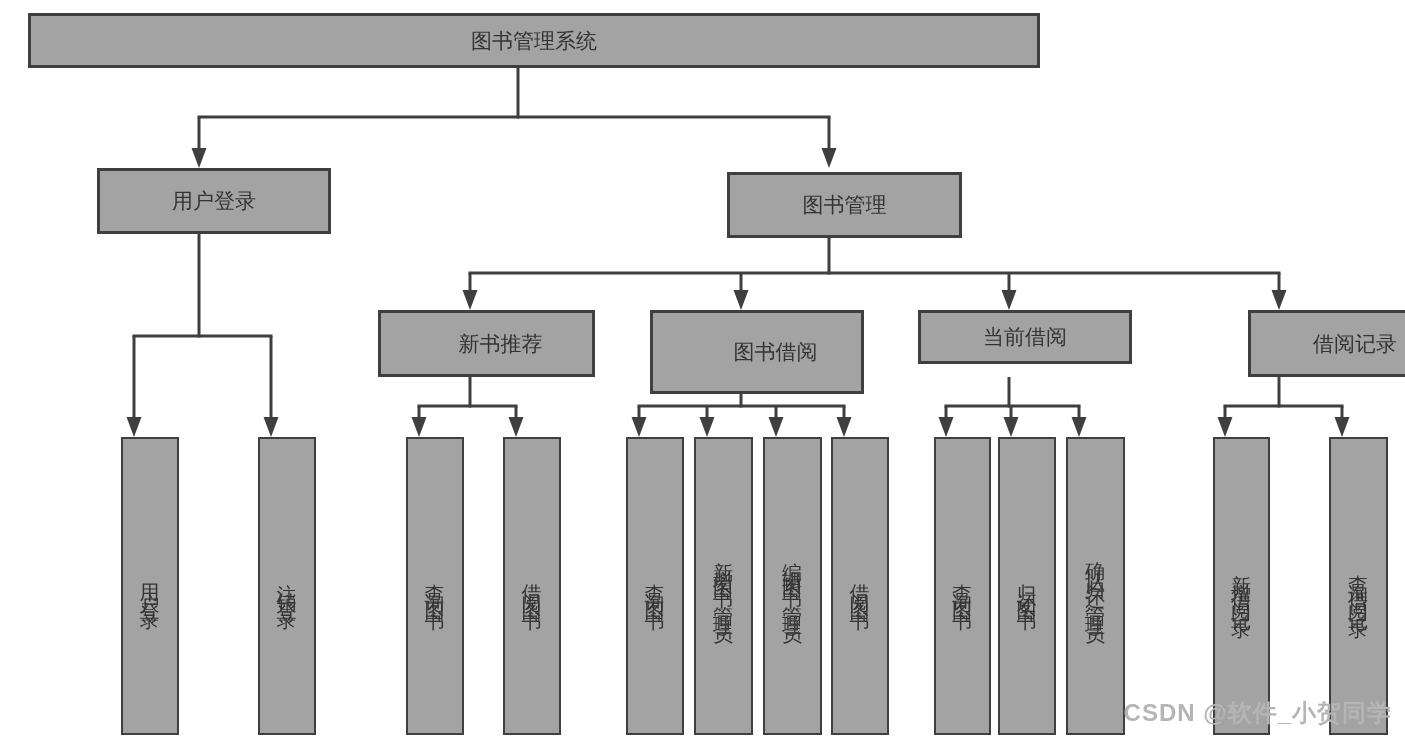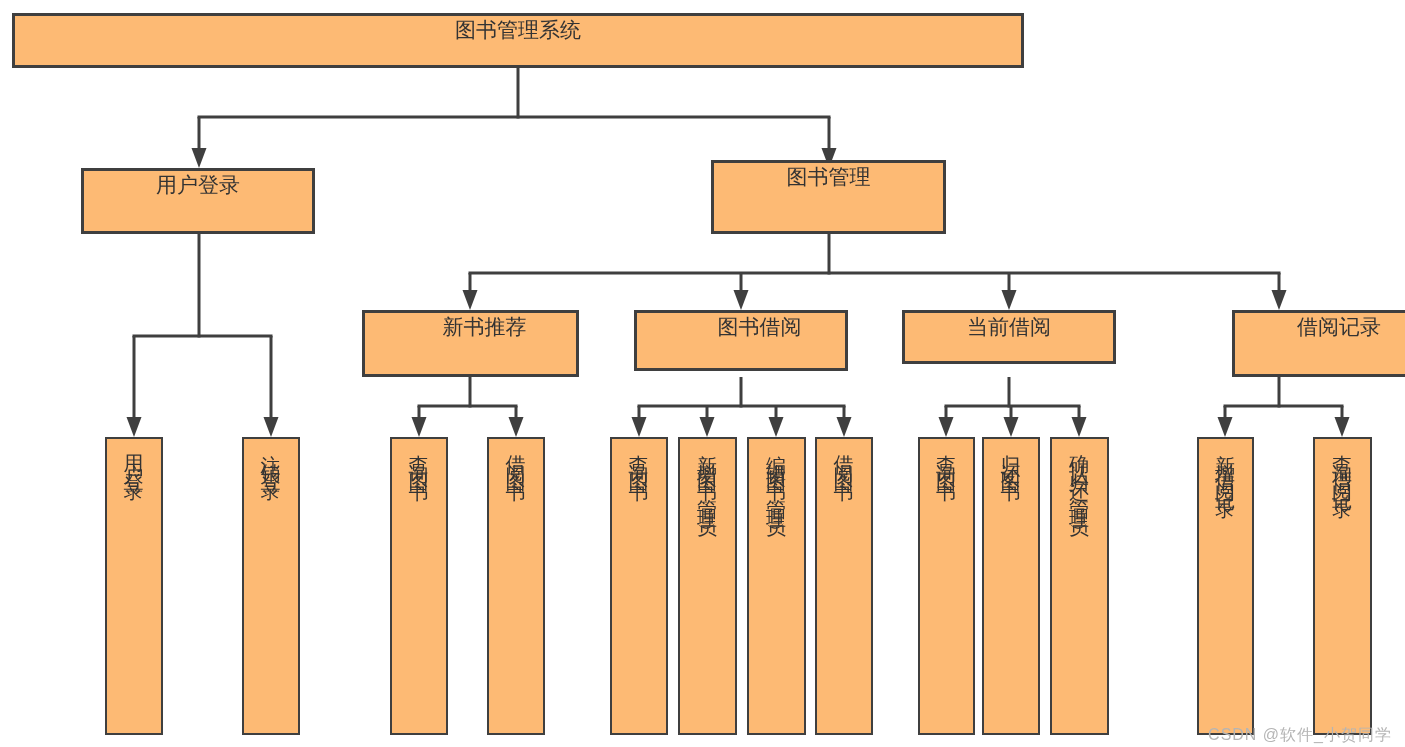--- a/index.html
+++ b/index.html
@@ -20,47 +20,49 @@
   #edges{
     position:absolute;
     left:0;top:0;
     width:1405px;height:747px;
     display:block;
   }
   #edges line{stroke:var(--line);stroke-width:3;}
   #edges polygon{fill:var(--line);}
   .node{
     position:absolute;
-    background:#fdba74;
+    background:#a3a3a3;
     border:3px solid var(--line);
     box-sizing:border-box;
     display:flex;
-    align-items:flex-start;
+    align-items:center;
     justify-content:center;
     color:var(--text);
     font-size:21px;
     white-space:nowrap;
+    margin-left:16px;
   }
   .node.vertical{border-width:2.5px;}
   .node .label{display:block;}
   .node.vertical .label{
     writing-mode:vertical-rl;
     text-orientation:mixed;
     letter-spacing:9px;
     font-size:20px;
     line-height:1;
     white-space:nowrap;
   }
   #watermark{
     position:absolute;
     right:13px;
-    bottom:1px;
-    font-size:16px;
+    bottom:18px;
+    font-size:24px;
     color:var(--wm);
     letter-spacing:1px;
+    font-weight:bold;
   }
 </style>
 </head>
 <body>
 
 <div id="diagram">
   <svg id="edges" xmlns="http://www.w3.org/2000/svg" viewBox="0 0 1405 747">
       <line x1="518" y1="68" x2="518" y2="118.5"></line>
       <line x1="197.5" y1="117" x2="830.5" y2="117"></line>
       <line x1="199" y1="117" x2="199" y2="153"></line>
@@ -114,27 +116,27 @@
       <line x1="1342" y1="406" x2="1342" y2="422"></line>
       <polygon points="1342,437 1334.5,417 1349.5,417"></polygon>
     </svg>
   <div id="nodes">
       <div class="node" style="left: 12px; top: 13px; width: 1012px; height: 55px;">
         <span class="label">图书管理系统</span>
       </div>
       <div class="node" style="left: 81px; top: 168px; width: 234px; height: 66px;">
         <span class="label">用户登录</span>
       </div>
-      <div class="node" style="left: 711px; top: 160px; width: 235px; height: 74px;">
+      <div class="node" style="left: 711px; top: 172px; width: 235px; height: 66px;">
         <span class="label">图书管理</span>
       </div>
       <div class="node" style="left: 362px; top: 310px; width: 217px; height: 67px; padding-left: 28px;">
         <span class="label">新书推荐</span>
       </div>
-      <div class="node" style="left: 634px; top: 310px; width: 214px; height: 61px; padding-left: 37px;">
+      <div class="node" style="left: 634px; top: 310px; width: 214px; height: 84px; padding-left: 37px;">
         <span class="label">图书借阅</span>
       </div>
       <div class="node" style="left: 902px; top: 310px; width: 214px; height: 54px;">
         <span class="label">当前借阅</span>
       </div>
       <div class="node" style="left: 1232px; top: 310px; width: 214px; height: 67px;">
         <span class="label">借阅记录</span>
       </div>
       <div class="node vertical" style="left: 105px; top: 437px; width: 58px; height: 298px;">
         <span class="label">用户登录</span>

